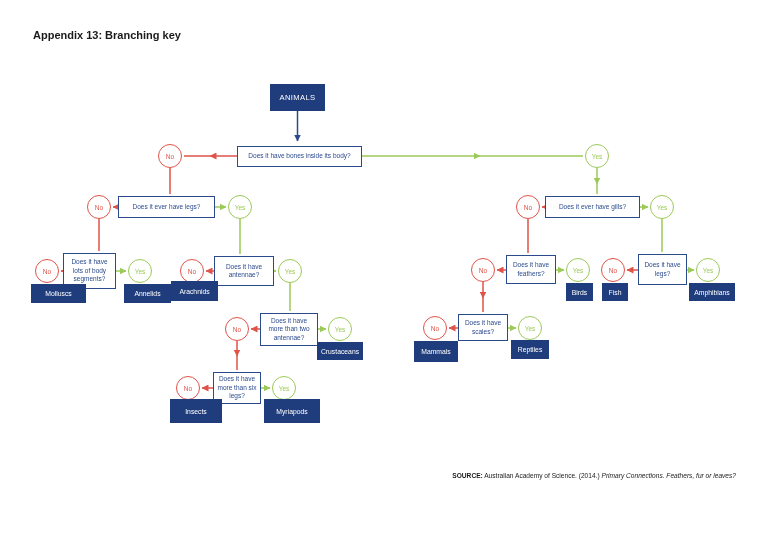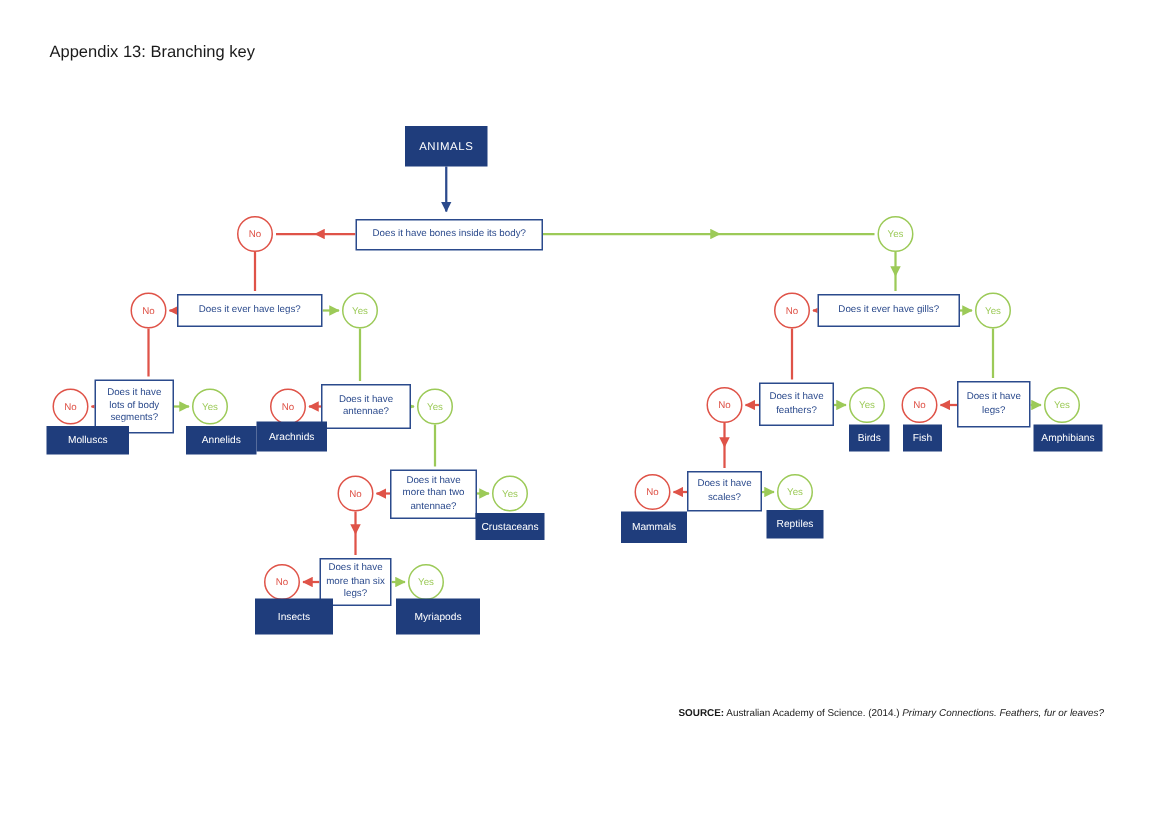--- a/index.html
+++ b/index.html
@@ -1,18 +1,18 @@
 <!DOCTYPE html>
 <html><head>
 <meta charset="utf-8">
 <style>
   html,body{margin:0;padding:0;background:#ffffff;}
   #page{position:relative;width:768px;height:543px;background:#ffffff;overflow:hidden;
         font-family:"Liberation Sans",sans-serif;}
-  #title{position:absolute;left:33px;top:29px;font-size:11px;font-weight:normal;color:#1a1a1a;}
+  #title{position:absolute;left:33px;top:29px;font-size:11px;font-weight:bold;color:#1a1a1a;}
   svg.wires{position:absolute;left:0;top:0;pointer-events:none;}
   .qbox{position:absolute;background:#fff;border:1.5px solid #2b4a8c;color:#2b4a8c;
         font-size:6.5px;line-height:1.3;display:flex;align-items:center;justify-content:center;
         text-align:center;box-sizing:border-box;padding:1px 3px;}
   .navybox{position:absolute;background:#1f3d7c;color:#ffffff;font-size:6.8px;
         display:flex;align-items:center;justify-content:center;text-align:center;
         box-sizing:border-box;padding:1px 2px;}
   .rootbox{font-size:7.6px;letter-spacing:.4px;text-align:center;}
   .circle{position:absolute;width:24px;height:24px;border-radius:50%;background:#fff;
         display:flex;align-items:center;justify-content:center;font-size:6.5px;

